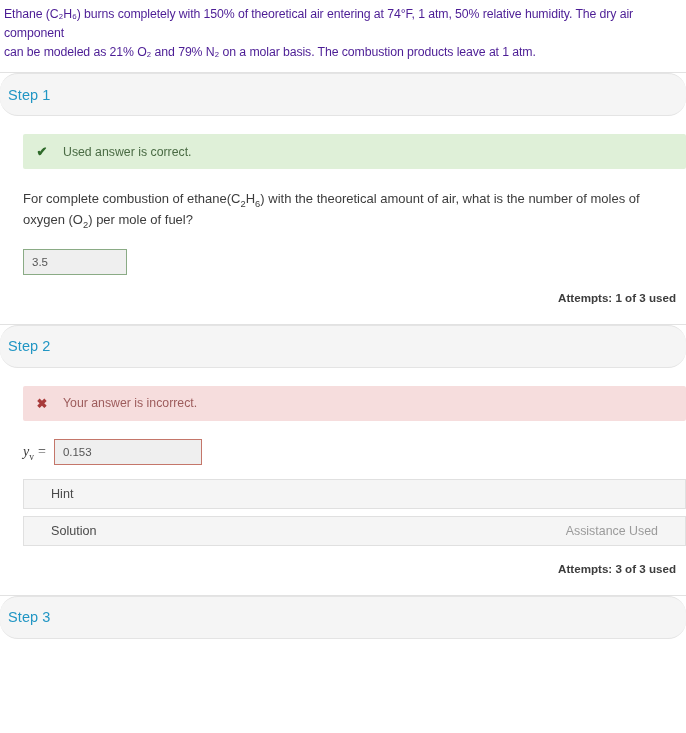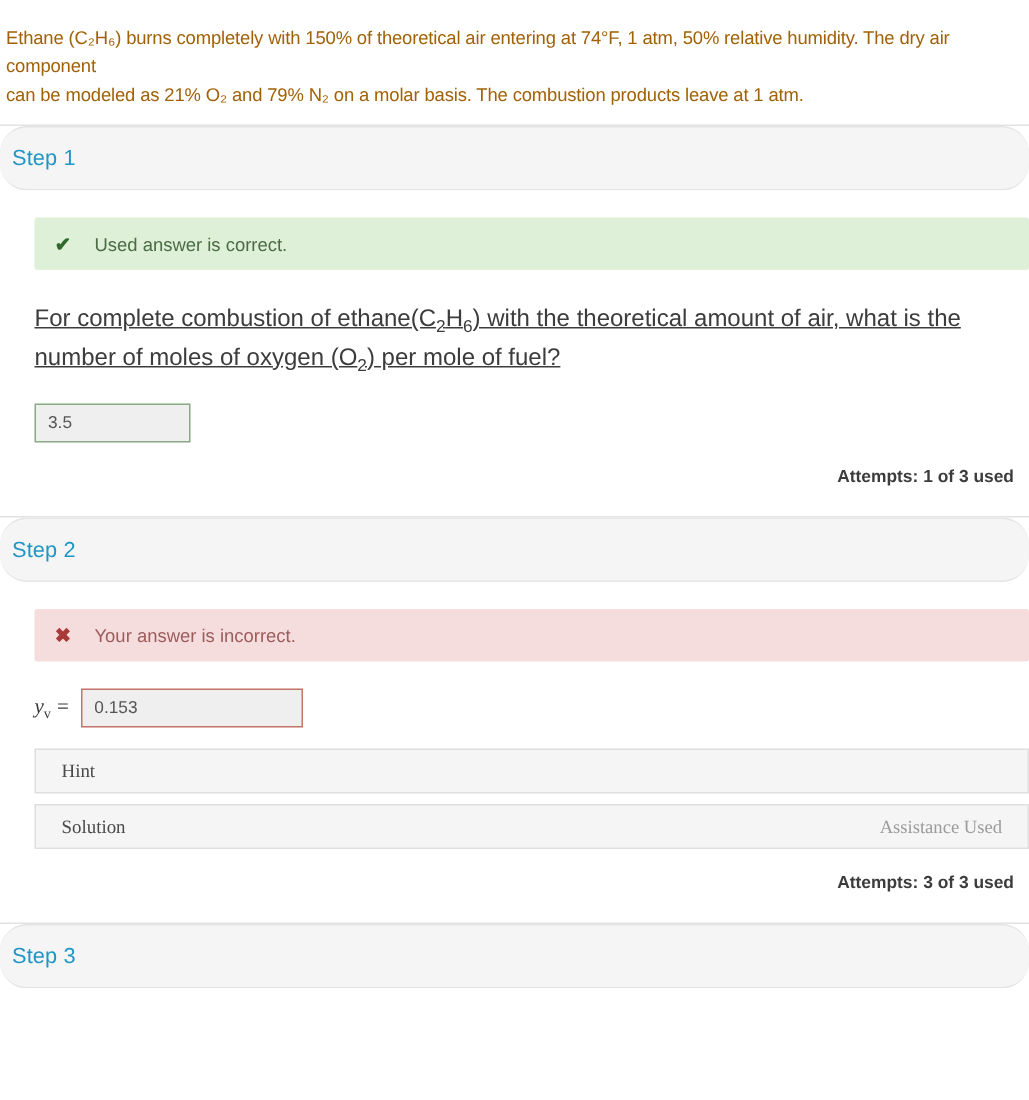--- a/index.html
+++ b/index.html
@@ -16,24 +16,24 @@
 
   .page {
     width: 686px;
     height: 733px;
     position: relative;
     background: #ffffff;
   }
 
   
   .problem-statement {
-    padding: 16px 4px 10px 4px;
+    padding: 5px 4px 10px 4px;
     font-size: 12.3px;
     line-height: 1.55;
-    color: #a16207;
+    color: #4c1d95;
     letter-spacing: -0.1px;
   }
   .problem-statement .line { display: block; }
 
   .hr-divider {
     height: 1px;
     background: #e2e2e2;
     width: 100%;
   }
 
@@ -87,25 +87,24 @@
     line-height: 1;
   }
   .alert-correct .alert-icon { color: #2f6a2a; font-weight: bold; }
   .alert-incorrect .alert-icon { color: #a83a3a; font-weight: bold; }
   .alert-text { padding-left: 2px; }
 
   
   .question {
     margin: 20px 0 0 19px;
     padding-right: 10px;
-    font-size: 16px;
+    font-size: 13px;
     line-height: 1.6;
     color: #3c3c3c;
     max-width: 660px;
-    text-decoration: underline;
   }
 
   
   .answer-row {
     display: flex;
     align-items: center;
     margin: 18px 0 0 19px;
   }
   .answer-label {
     font-family: "Liberation Serif", serif;
@@ -160,25 +159,24 @@
   
   .assist-row {
     margin: 0 4px 0 19px;
     width: 663px;
     height: 30px;
     background: #f5f5f5;
     border: 1px solid #e0e0e0;
     display: flex;
     align-items: center;
     justify-content: space-between;
-    padding: 0 17px;
+    padding: 0 27px;
     font-size: 12.6px;
     color: #4a4a4a;
     cursor: pointer;
-    font-family: Liberation Serif, serif;
   }
   .assist-row + .assist-row { margin-top: 7px; }
   .assist-used {
     color: #9b9b9b;
     font-size: 12.4px;
   }
   .spacer-14 { height: 14px; }
   .spacer-20 { height: 20px; }
 
   sub { font-size: 0.72em; vertical-align: sub; line-height: 0; }

